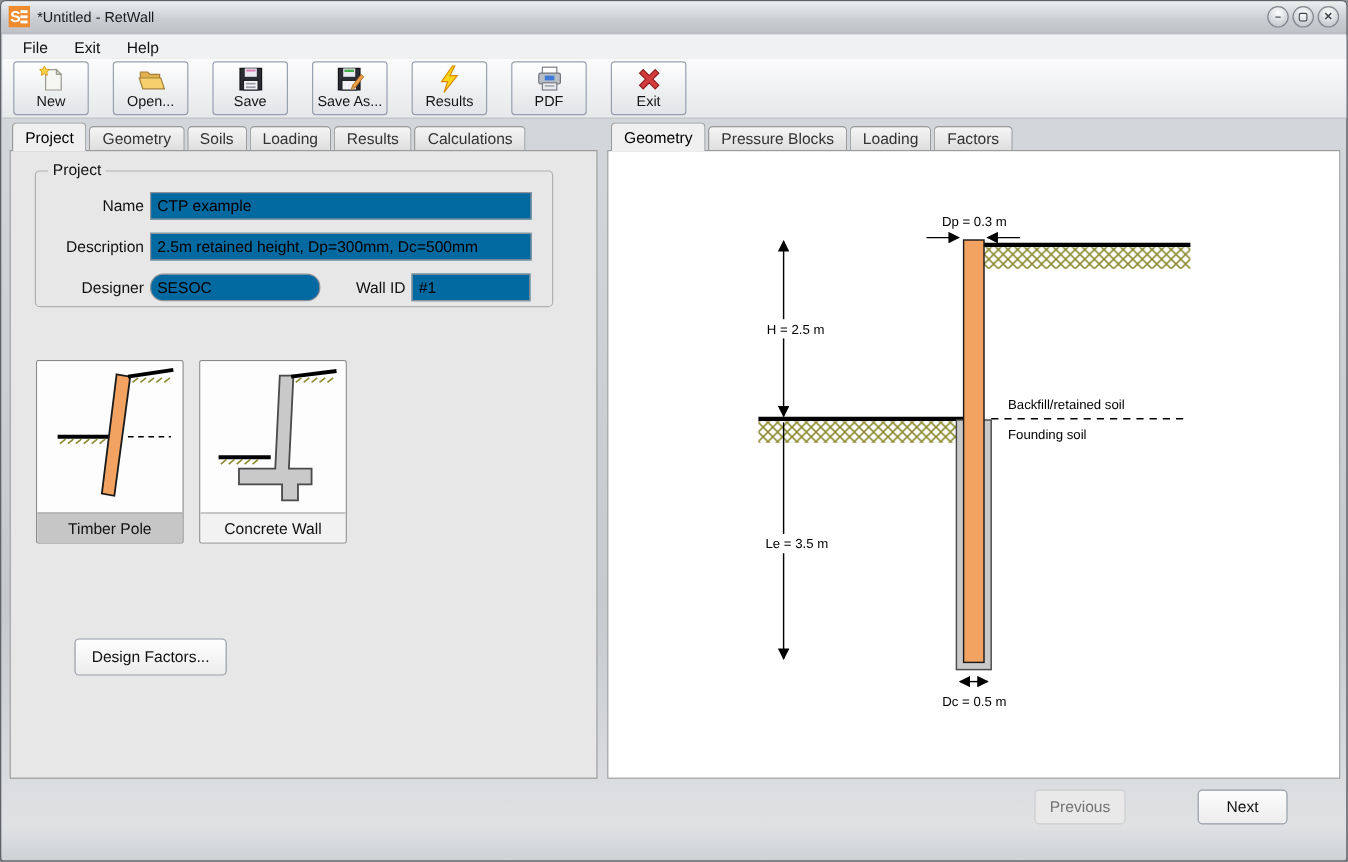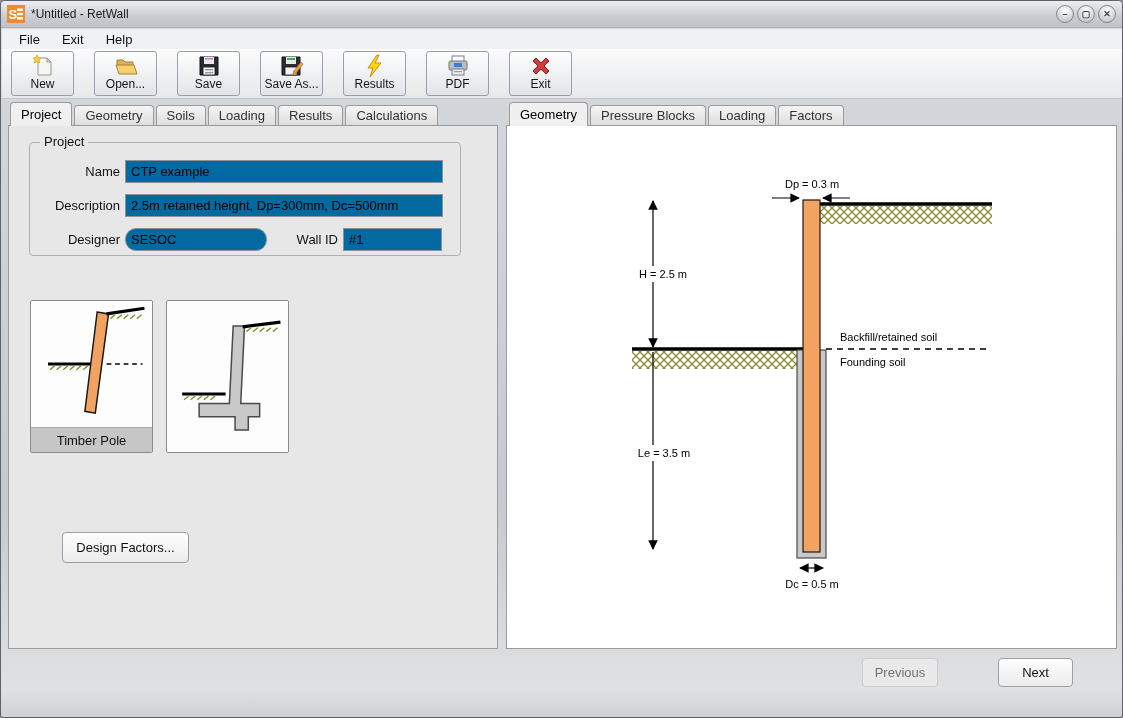--- a/index.html
+++ b/index.html
@@ -262,20 +262,21 @@
     <div class="wall-btn" style="left:157px; top:174px;">
       <div class="wall-thumb">
         <svg width="128" height="124" viewBox="0 0 128 124">
           <line x1="16" y1="80" x2="62" y2="80" stroke="#000" stroke-width="3.4"></line>
           <path d="M18 86 l5 -4 m2 4 l5 -4 m2 4 l5 -4 m2 4 l5 -4 m2 4 l5 -4" stroke="#8a8a30" stroke-width="1.4" fill="none"></path>
           <path d="M70 8 L82 8 L78 90 L98 90 L98 104 L86 104 L86 118 L72 118 L72 104 L34 104 L34 90 L66 90 Z" fill="#c9c9c9" stroke="#4a4a4a" stroke-width="1.6"></path>
           <line x1="80" y1="9" x2="120" y2="4" stroke="#000" stroke-width="3.4"></line>
           <path d="M84 14 l5 -4 m2 4 l5 -4 m2 4 l5 -4 m2 4 l5 -4 m2 4 l5 -4" stroke="#8a8a30" stroke-width="1.4" fill="none"></path>
         </svg>
       </div>
+      <div class="wall-label unselected">Concrete Wall</div>
     </div>
 
     <button class="push-btn" style="left:53px; top:406px; width:127px; height:31px;">Design Factors...</button>
   </div>
 
   <div class="page page-right"></div>
 
   <svg class="diagram-svg" width="600" height="518" viewBox="0 0 600 518">
     <defs>
       <marker id="ah" viewBox="0 0 10 10" refX="9" refY="5" markerWidth="8" markerHeight="8" orient="auto-start-reverse">

